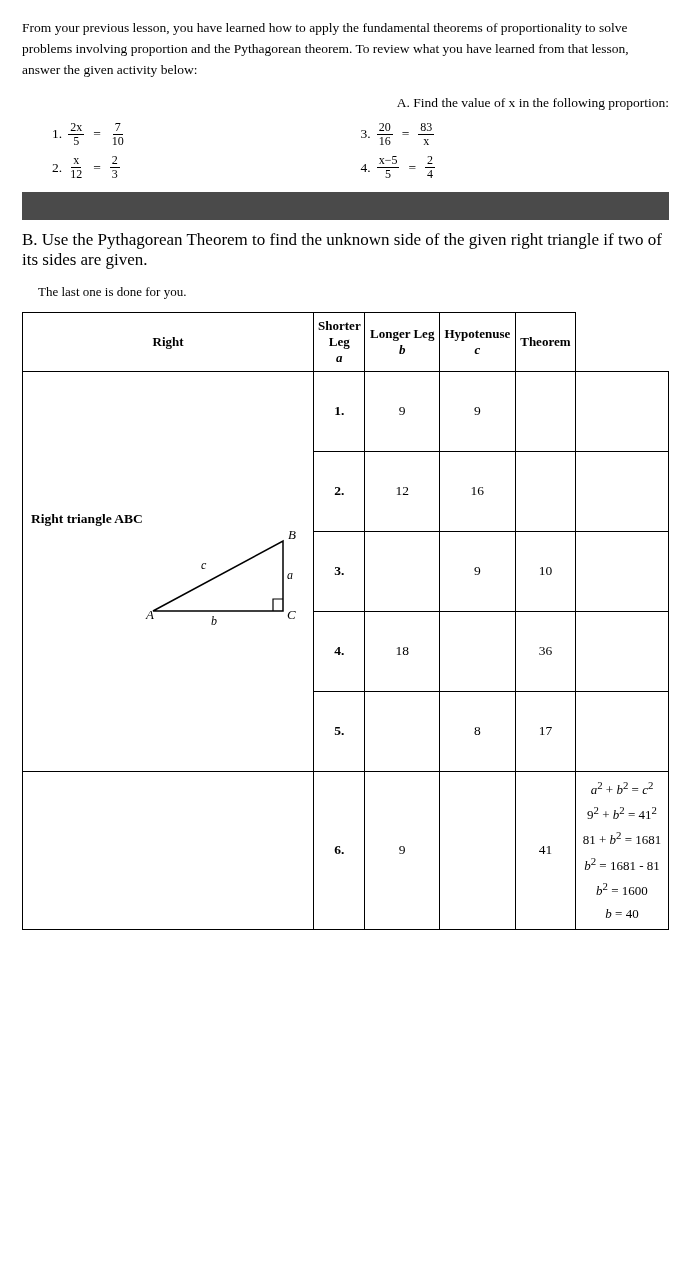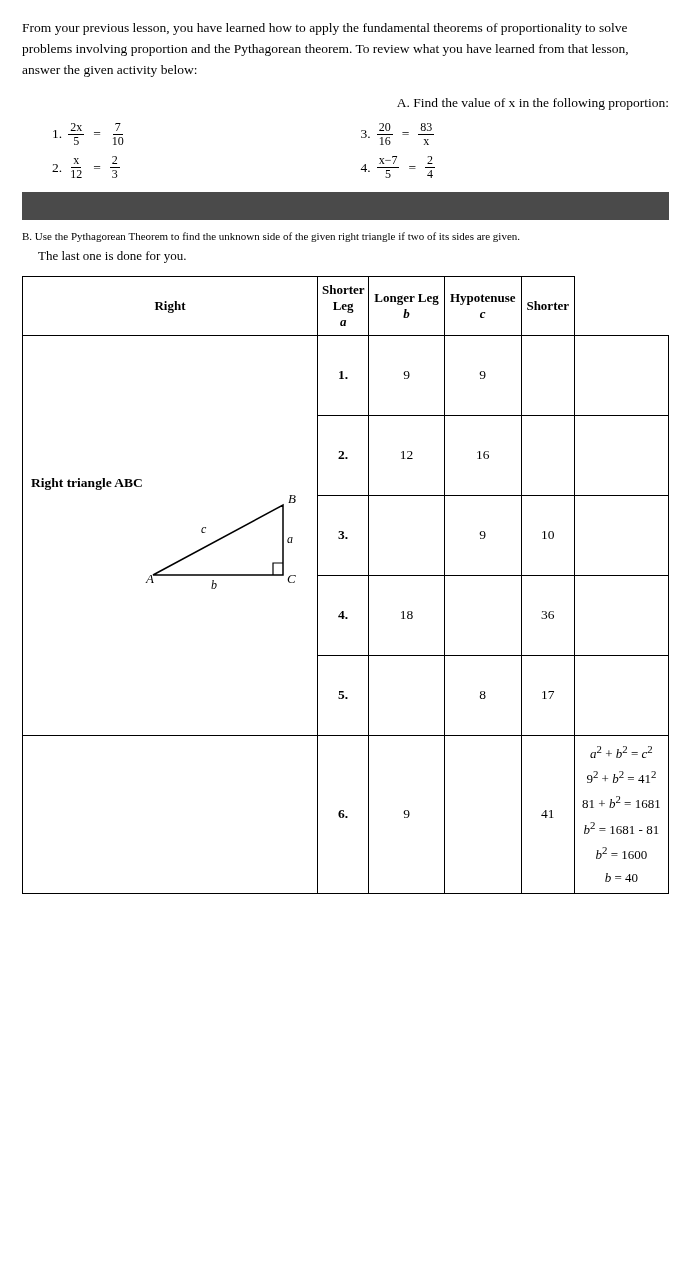--- a/index.html
+++ b/index.html
@@ -58,22 +58,22 @@
       margin-bottom: 6px;
       letter-spacing: 0.5px;
     }
     .dark-divider {
       background: #4a4a4a;
       height: 28px;
       width: 100%;
       margin: 8px 0;
     }
     .section-b-header {
-      font-size: 11px;
-      margin-bottom: 6px;
+      font-size: 17px;
+      margin-bottom: 14px;
       margin-top: 10px;
     }
     .done-note {
       font-size: 13px;
       margin-bottom: 12px;
       padding-left: 16px;
     }
 
     
     .pythagorean-table {
@@ -183,21 +183,21 @@
         <span class="equals">=</span>
         <span class="frac">
           <span class="num">2</span>
           <span class="den">3</span>
         </span>
       </div>
 
       <div class="proportion-item">
         <span>4.</span>
         <span class="frac">
-          <span class="num">x−7</span>
+          <span class="num">x−5</span>
           <span class="den">5</span>
         </span>
         <span class="equals">=</span>
         <span class="frac">
           <span class="num">2</span>
           <span class="den">4</span>
         </span>
       </div>
 
     </div>
@@ -209,21 +209,21 @@
   <p class="section-b-header">B. Use the Pythagorean Theorem to find the unknown side of the given right triangle if two of its sides are given.</p>
   <p class="done-note">The last one is done for you.</p>
 
   <table class="pythagorean-table">
     <thead>
       <tr>
         <th>Right</th>
         <th>Shorter Leg<br><em>a</em></th>
         <th>Longer Leg<br><em>b</em></th>
         <th>Hypotenuse<br><em>c</em></th>
-        <th>Shorter</th>
+        <th>Theorem</th>
       </tr>
     </thead>
     <tbody>
 
       <tr>
         <td rowspan="5" class="figure-rowspan">
           <div class="figure-area">
             <div class="triangle-label">Right triangle ABC</div>
 
             <svg class="triangle-svg" width="160" height="120" viewBox="0 0 160 120">

